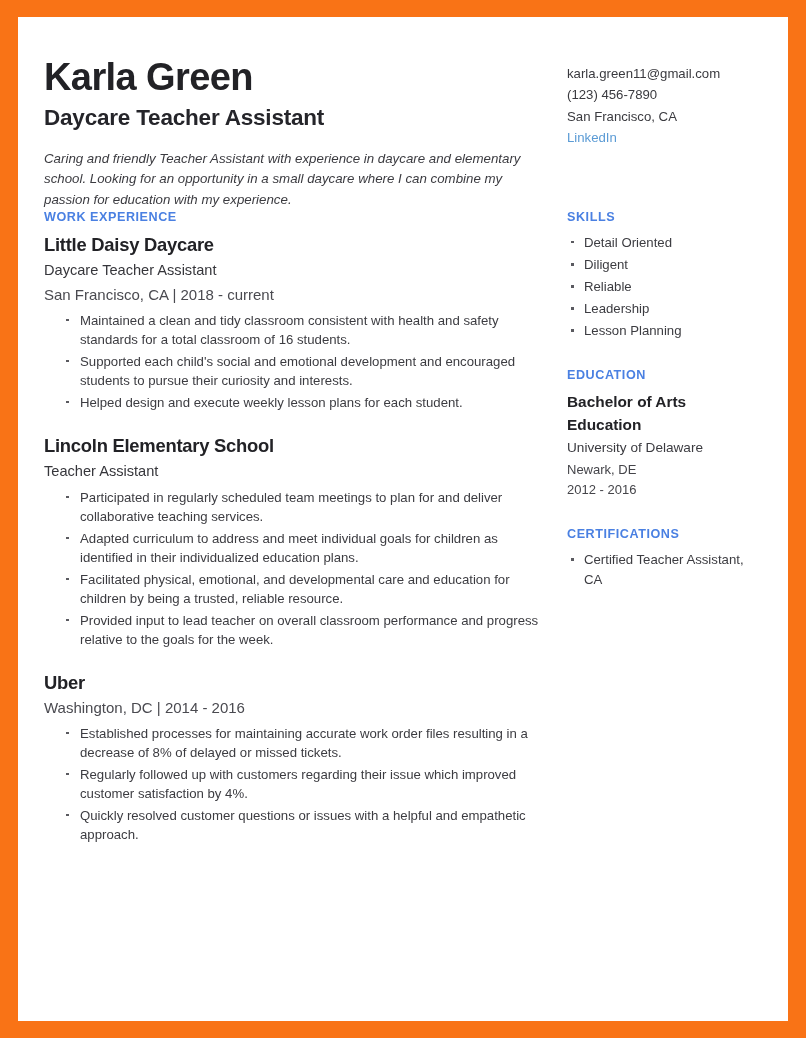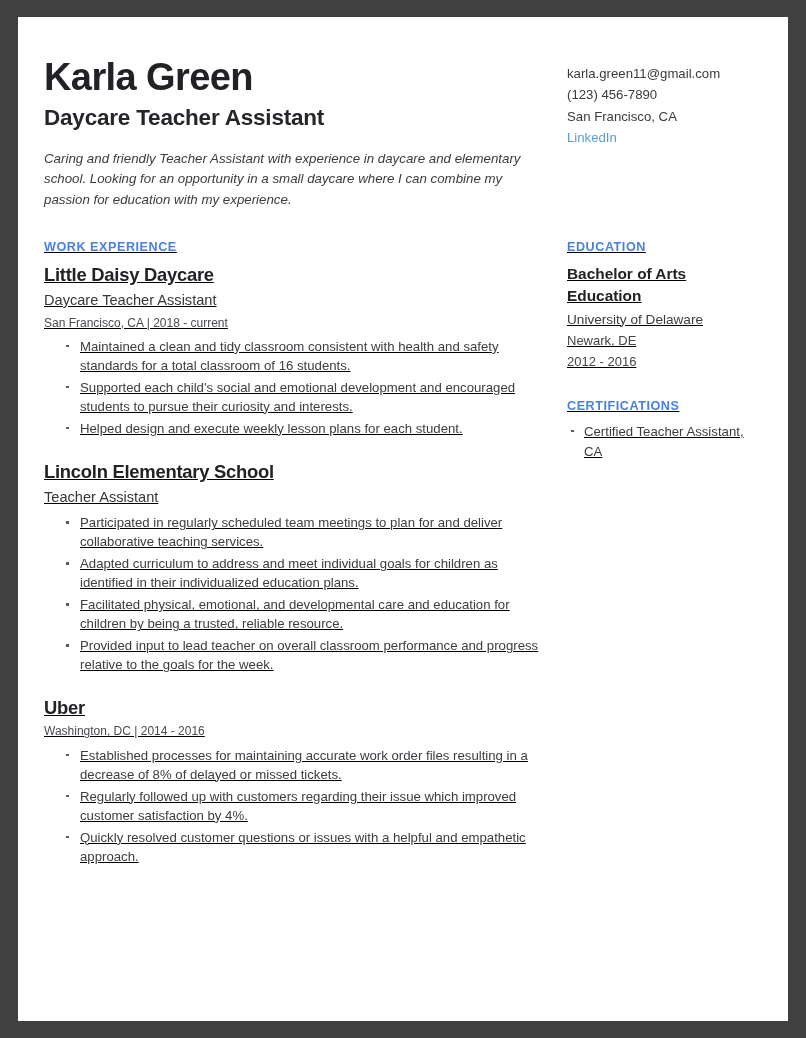--- a/index.html
+++ b/index.html
@@ -11,21 +11,21 @@
     height: 1038px;
     background: #0d0d0d;
     font-family: "Liberation Sans", sans-serif;
     overflow: hidden;
   }
   .frame {
     position: absolute;
     left: 0; top: 0;
     width: 806px;
     height: 1038px;
-    background: #404040;
+    background: #f97316;
     box-sizing: border-box;
   }
   .page {
     position: absolute;
     left: 18px;
     top: 17px;
     width: 770px;
     height: 1004px;
     background: #ffffff;
     box-sizing: border-box;
@@ -75,22 +75,20 @@
     font-size: 13.2px;
     color: #3a3a3f;
     line-height: 1.62;
   }
   .contact div { white-space: nowrap; }
   .contact .link { color: #5b9bd5; cursor: pointer; }
 
   
   .columns {
     display: flex;
-    margin-top: 30px;
-    text-decoration: underline;
   }
   .col-main { width: 510px; }
   .col-side {
     width: 195px;
     margin-left: 13px;
   }
 
   .sec-head {
     font-size: 12.6px;
     font-weight: bold;
@@ -110,21 +108,21 @@
     line-height: 1.25;
     margin: 0;
   }
   .job-title {
     font-size: 14.6px;
     color: #36363b;
     line-height: 1.35;
     margin: 5px 0 0 0;
   }
   .job-meta {
-    font-size: 12px;
+    font-size: 15px;
     color: #4a4a50;
     line-height: 1.35;
     margin: 4px 0 0 0;
   }
   ul.bullets {
     list-style: none;
     margin: 6px 0 0 0;
     padding: 0 0 0 20px;
   }
   ul.bullets li {
@@ -243,20 +241,30 @@
             <ul class="bullets">
               <li>Established processes for maintaining accurate work order files resulting in a decrease of 8% of delayed or missed tickets.</li>
               <li>Regularly followed up with customers regarding their issue which improved customer satisfaction by 4%.</li>
               <li>Quickly resolved customer questions or issues with a helpful and empathetic approach.</li>
             </ul>
           </div>
         </div>
 
         <div class="col-side">
 
+          <div class="side-block">
+            <div class="sec-head">SKILLS</div>
+            <ul class="side-list">
+              <li>Detail Oriented</li>
+              <li>Diligent</li>
+              <li>Reliable</li>
+              <li>Leadership</li>
+              <li>Lesson Planning</li>
+            </ul>
+          </div>
 
           <div class="side-block">
             <div class="sec-head">EDUCATION</div>
             <p class="edu-degree">Bachelor of Arts</p>
             <p class="edu-degree">Education</p>
             <p class="edu-line">University of Delaware</p>
             <p class="edu-sub">Newark, DE</p>
             <p class="edu-sub">2012 - 2016</p>
           </div>
 

